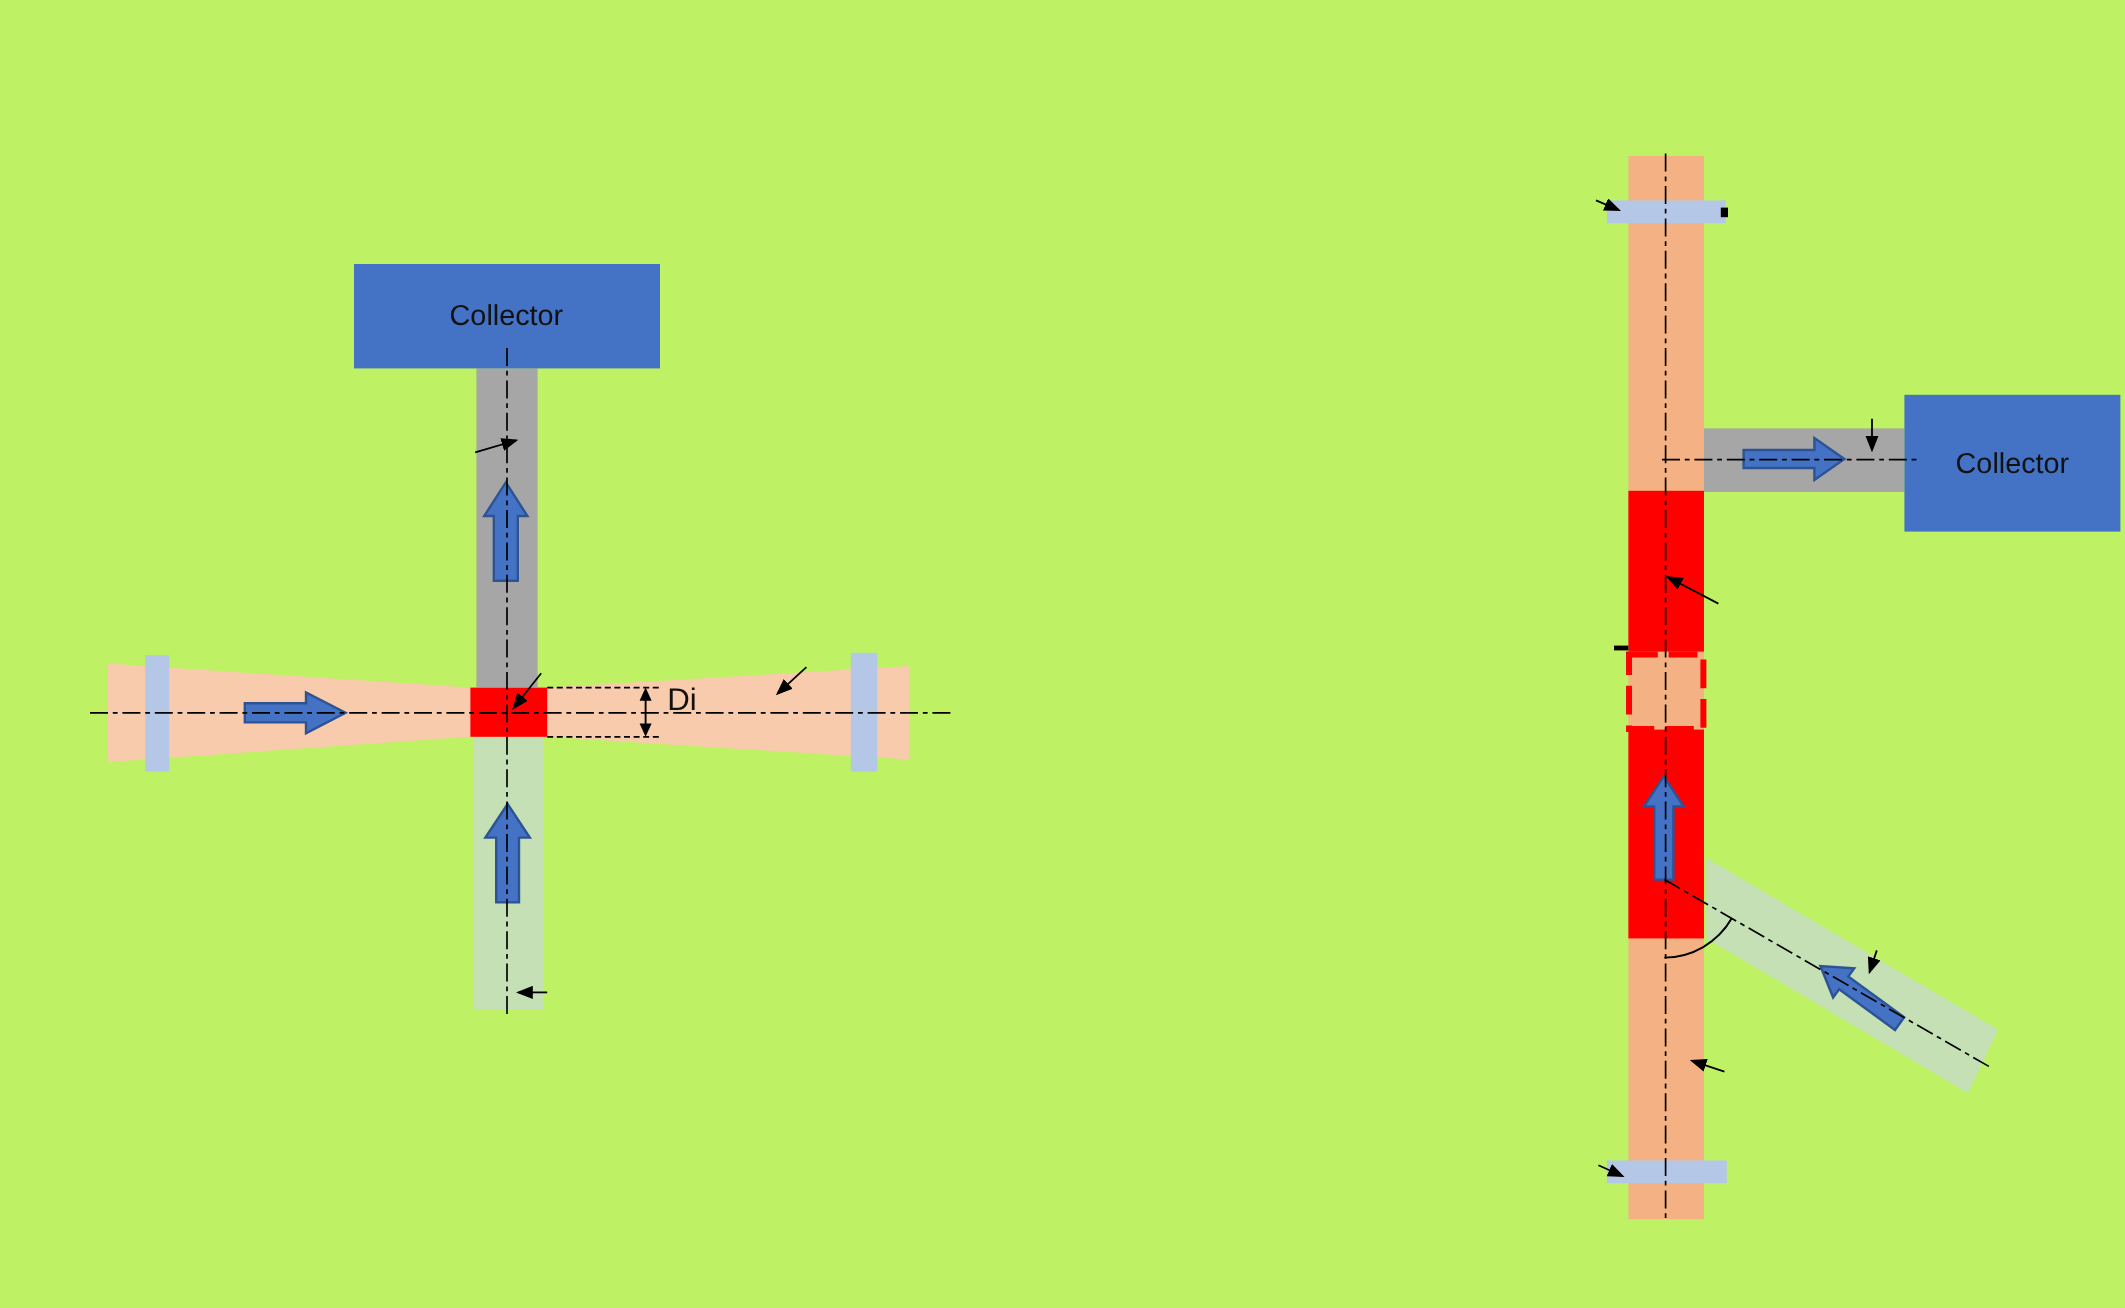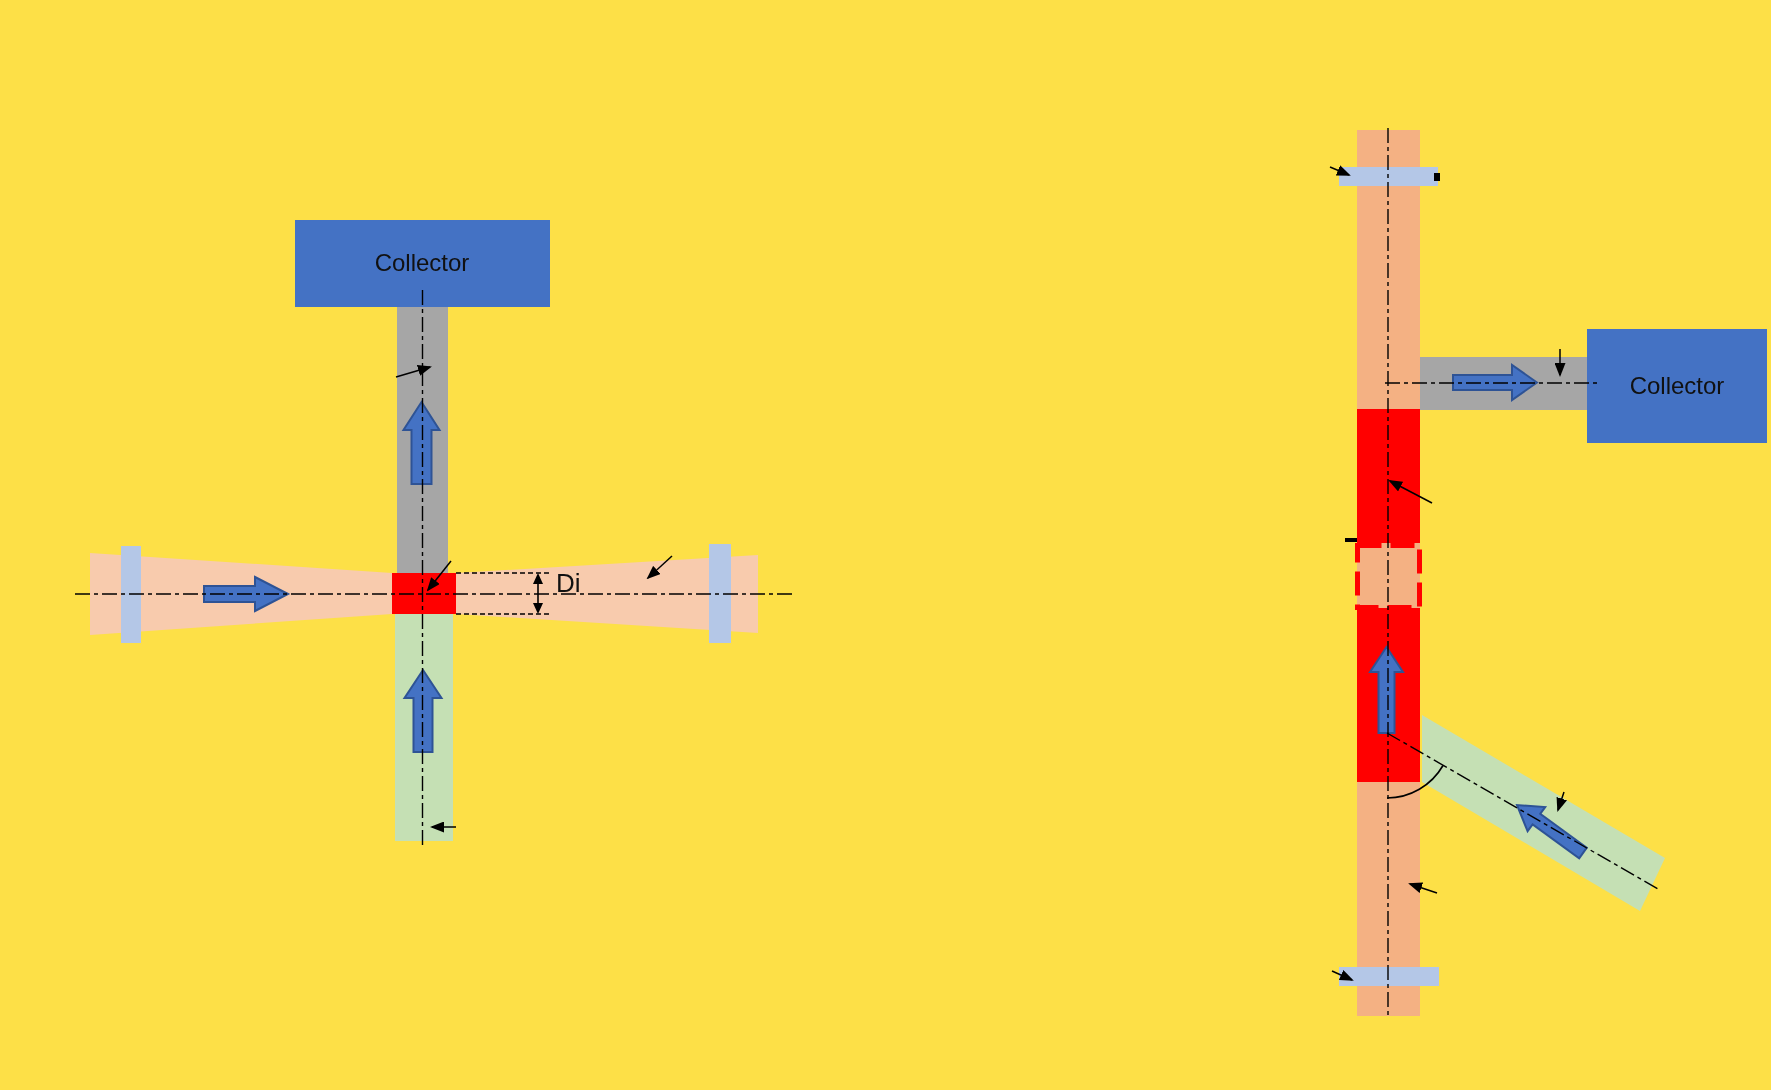--- a/index.html
+++ b/index.html
@@ -4,21 +4,21 @@
 <style>
   html, body {
     margin: 0;
     padding: 0;
     background: #000000;
   }
   .stage {
     position: relative;
     width: 1771px;
     height: 1090px;
-    background: #fde047;
+    background: #bef264;
     overflow: hidden;
     font-family: "Liberation Sans", sans-serif;
   }
   svg { display: block; }
   text {
     font-family: "Liberation Sans", sans-serif;
     fill: #111111;
   }
   .collector-label { font-size: 24px; }
   .di-label { font-size: 26px; }

